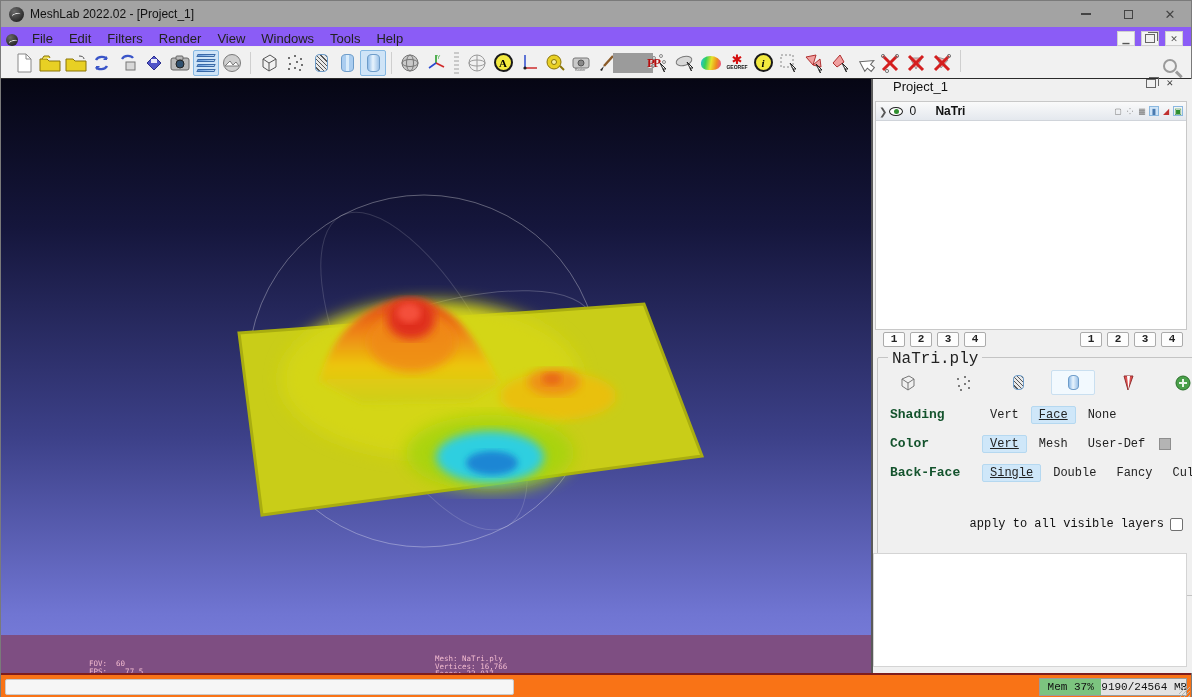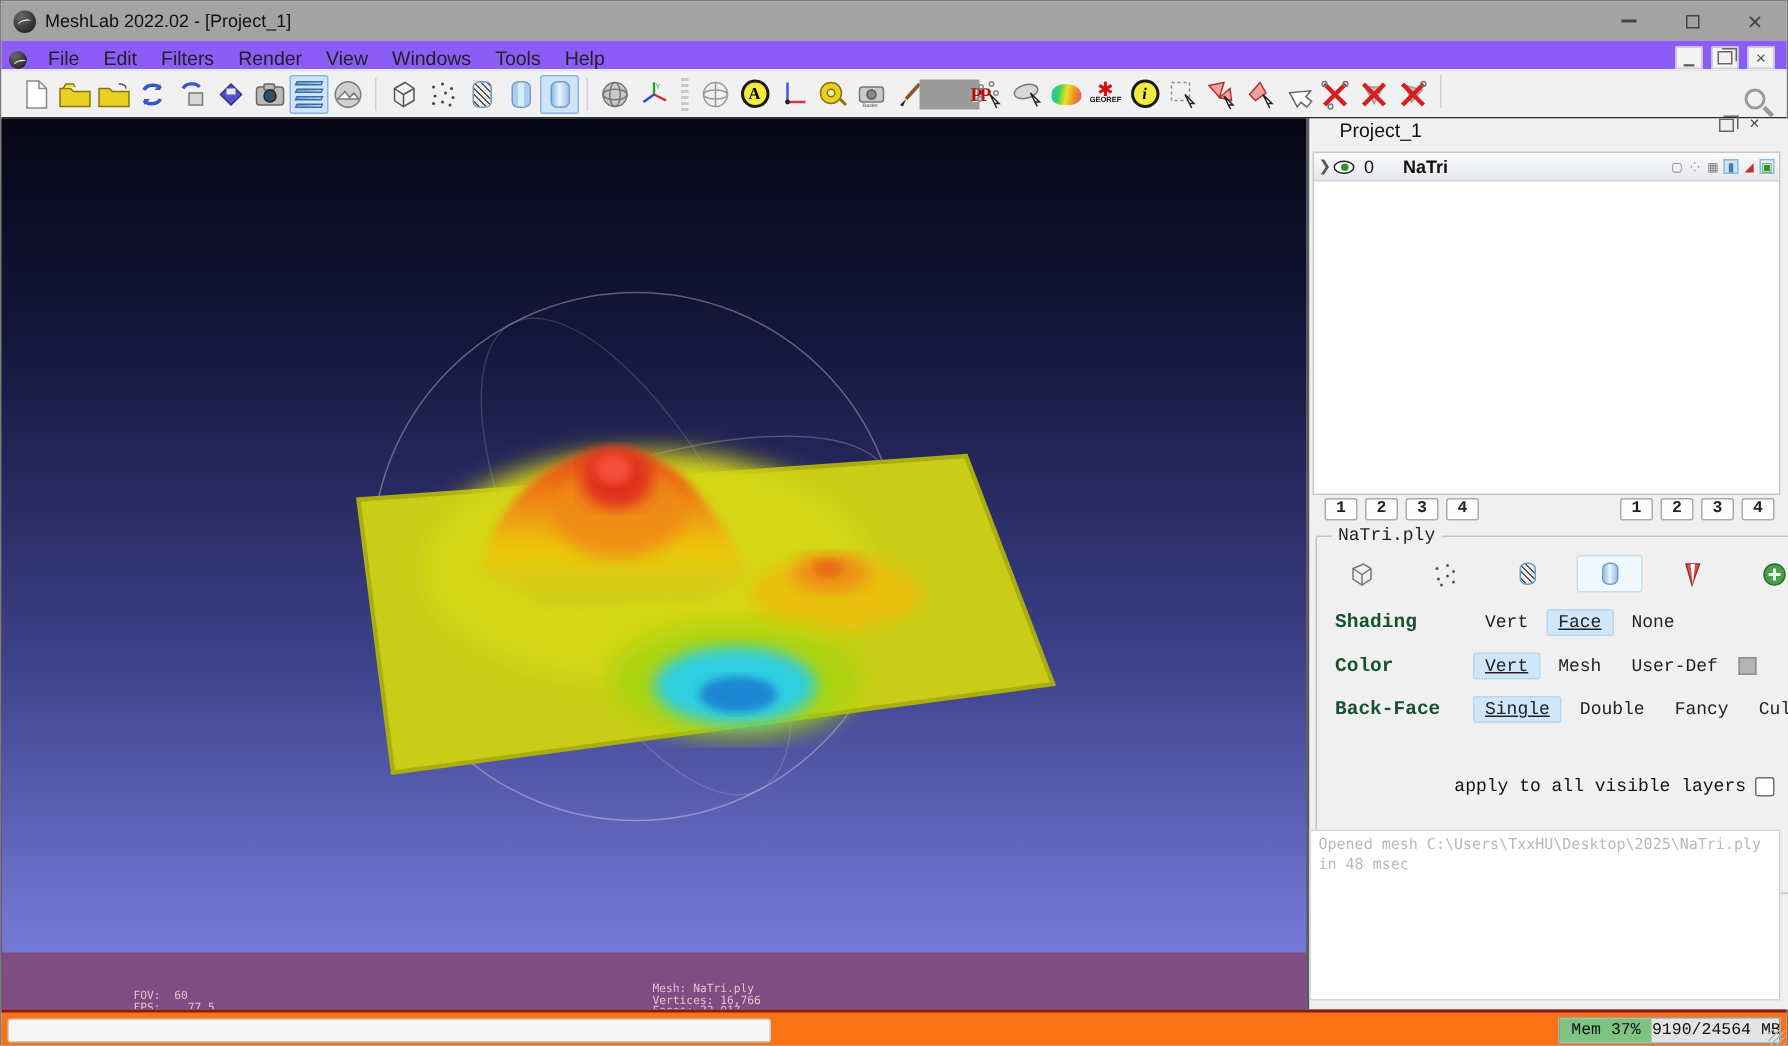--- a/index.html
+++ b/index.html
@@ -73,21 +73,21 @@
   .layer-minis { margin-left:auto; display:flex; gap:2px; padding-right:3px; align-items:center; }
   .mini { width:10px; height:10px; font-size:8px; line-height:10px; text-align:center; color:#777; border:1px solid transparent; }
   .mini.on { background:#cfe4f7; border-color:#8ab8e0; }
 
   .tag-row { position:absolute; top:253px; left:0; right:0; height:16px; }
   .tag-group { position:absolute; top:0; display:flex; gap:5px; }
   .tag-group.left { left:10px; } .tag-group.right { right:10px; }
   .tagbtn { width:22px; height:15px; background:#fdfdfd; border:1px solid #ababab; border-radius:2px; font-size:11px; font-weight:bold; text-align:center; line-height:13px; color:#222; font-family:"Liberation Mono",monospace; }
 
   .meshbox { position:absolute; top:278px; left:4px; right:6px; height:239px; border:1px solid #c4c4c4; border-radius:2px; }
-  .meshbox-title { position:absolute; top:-8px; left:10px; background:#f0f0f0; padding:0 4px; font-size:12px; color:#222; }
+  .meshbox-title { position:absolute; top:-8px; left:10px; background:#f0f0f0; padding:0 4px; font-size:16px; color:#222; }
   .rm-row { display:flex; gap:2px; justify-content:space-between; padding:12px 8px 0 8px; }
   .rmbtn { width:44px; height:25px; display:flex; align-items:center; justify-content:center; border:1px solid transparent; border-radius:2px; }
   .rmbtn.sel { background:#f2f9fe; border-color:#c9dff0; }
   .opt-row { display:flex; align-items:center; margin:10px 0 0 12px; height:19px; }
   .opt-label { width:92px; font-size:13px; font-weight:bold; color:#14532d; }
   .opt { font-size:12px; color:#222; padding:1px 7px; margin-right:4px; border-radius:2px; border:1px solid transparent; }
   .opt.sel { background:#cfe7f9; border-color:#b5d8f0;text-decoration:underline; }
   .swatch { width:12px; height:12px; background:#b4b4b4; border:1px solid #8e8e8e; margin-left:2px; }
   .apply-row { position:absolute; top:438px; right:10px; display:flex; align-items:center; gap:6px; font-size:12px; color:#111; }
   .checkbox { width:13px; height:13px; border:1px solid #707070; background:#fff; border-radius:2px; }
@@ -542,21 +542,20 @@
       </div>
     </fieldset>
 
     <div class="apply-row">
       <span>apply to all visible layers</span>
       <span class="checkbox"></span>
     </div>
 
     <div class="log">
 
-    <div class="log-line">Opened mesh C:\Users\TxxHU\Desktop\2025\NaTri.ply in 48 msec</div>
       </div>
   </div>
 
   <div class="statusbar">
     <div class="sb-progress"></div>
     <div class="mem">
       <span class="mem-green" id="memGreen" style="flex: 0 0 42%;">Mem 37%</span>
       <span class="mem-val">9190/24564 MB</span>
     </div>
     <div class="grip"></div>

